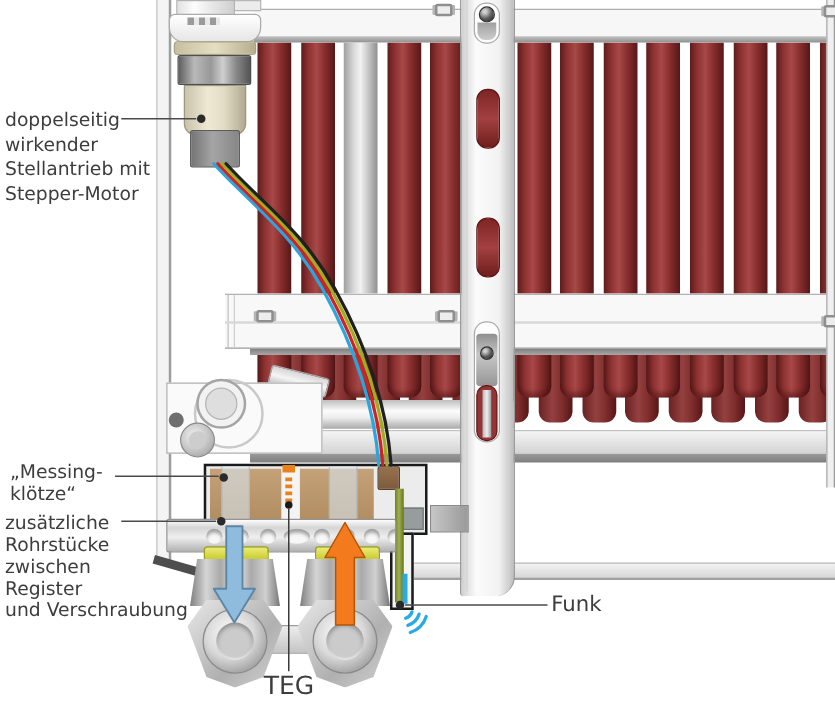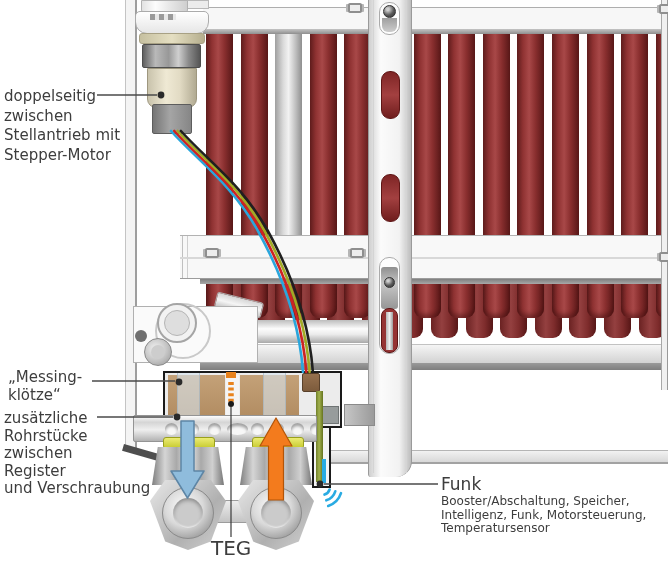--- a/index.html
+++ b/index.html
@@ -246,28 +246,25 @@
       <circle cx="320" cy="484" r="3.4"></circle>
     </g>
     <g fill="none" stroke="#29abe2" stroke-width="2.6" stroke-linecap="round">
       <path d="M329.6,489.5 A8,8 0 0 1 324.5,494.6"></path>
       <path d="M335.3,491.3 A14,14 0 0 1 326.3,500.3"></path>
       <path d="M341.0,493.2 A20,20 0 0 1 328.2,506.0"></path>
     </g>
   </svg>
 
   <div class="lbl" style="left:4px;top:87px;width:130px;font-size:15px;line-height:19.5px;">doppelseitig
-zwischen
+wirkender
 Stellantrieb mit
 Stepper-Motor</div>
   <div class="lbl" style="left:4px;top:410px;width:150px;font-size:15px;line-height:17.5px;">zusätzliche
 Rohrstücke
 zwischen
 Register
 und Verschraubung</div>
   <div class="lbl" style="left:8px;top:368px;width:110px;font-size:15px;line-height:18px;">„Messing-
 klötze“</div>
   <div class="lbl" style="left:211px;top:536px;font-size:20px;">TEG</div>
   <div class="lbl" style="left:441px;top:474px;font-size:17px;">Funk</div>
-  <div class="lbl" style="left:441px;top:495px;width:226px;font-size:12px;line-height:13.5px;">Booster/Abschaltung, Speicher,
-Intelligenz, Funk, Motorsteuerung,
-Temperatursensor</div>
 </div>
 
 </body></html>

